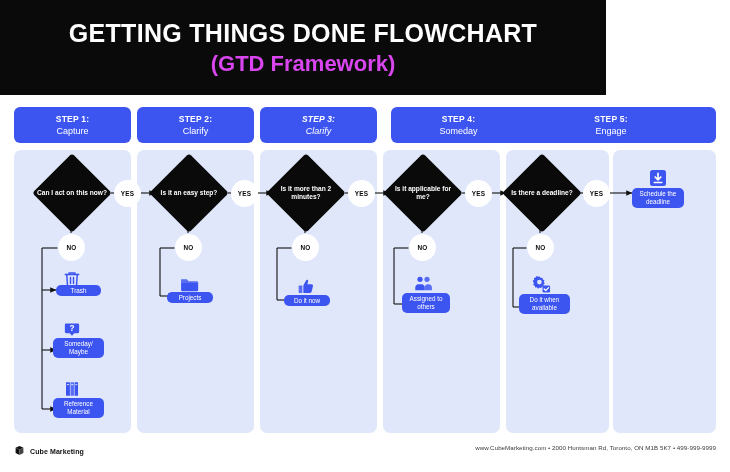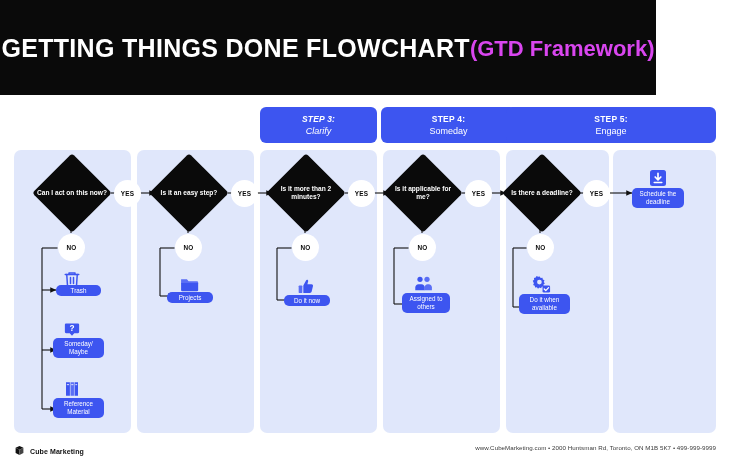--- a/index.html
+++ b/index.html
@@ -12,23 +12,23 @@
   }
   #page {
     position: relative;
     width: 730px; height: 472px;
     background: #ffffff;
   }
 
   
   .banner {
     position: absolute; left: 0; top: 0;
-    width: 656px; height: 95px;
+    width: 606px; height: 95px;
     background: #0a0a0a;
-    display: flex; flex-direction: row;
+    display: flex; flex-direction: column;
     align-items: center; justify-content: center;
   }
   .banner-line1 {
     color: #ffffff;
     font-size: 25px; font-weight: 700;
     letter-spacing: 0.3px;
     line-height: 30px;
   }
   .banner-line2 {
     color: #d946ef;
@@ -138,25 +138,33 @@
 <body>
 
 <div id="page">
 
   <div class="banner">
     <div class="banner-line1">GETTING THINGS DONE FLOWCHART</div>
     <div class="banner-line2">(GTD Framework)</div>
   </div>
 
   <div class="steps-row">
+    <div class="step-pill" style="left:0px;width:117px;">
+      <div class="s-num">STEP 1:</div>
+      <div class="s-name">Capture</div>
+    </div>
+    <div class="step-pill" style="left:123px;width:117px;">
+      <div class="s-num">STEP 2:</div>
+      <div class="s-name">Clarify</div>
+    </div>
     <div class="step-pill" style="left:246px;width:117px;font-style:italic;">
       <div class="s-num">STEP 3:</div>
       <div class="s-name">Clarify</div>
     </div>
-    <div class="step-pill" style="left:367px;width:135px;">
+    <div class="step-pill" style="left:377px;width:135px;">
       <div class="s-num">STEP 4:</div>
       <div class="s-name">Someday</div>
     </div>
     <div class="step-pill" style="left:492px;width:210px;">
       <div class="s-num">STEP 5:</div>
       <div class="s-name">Engage</div>
     </div>
   </div>
 
   <div class="panels">

